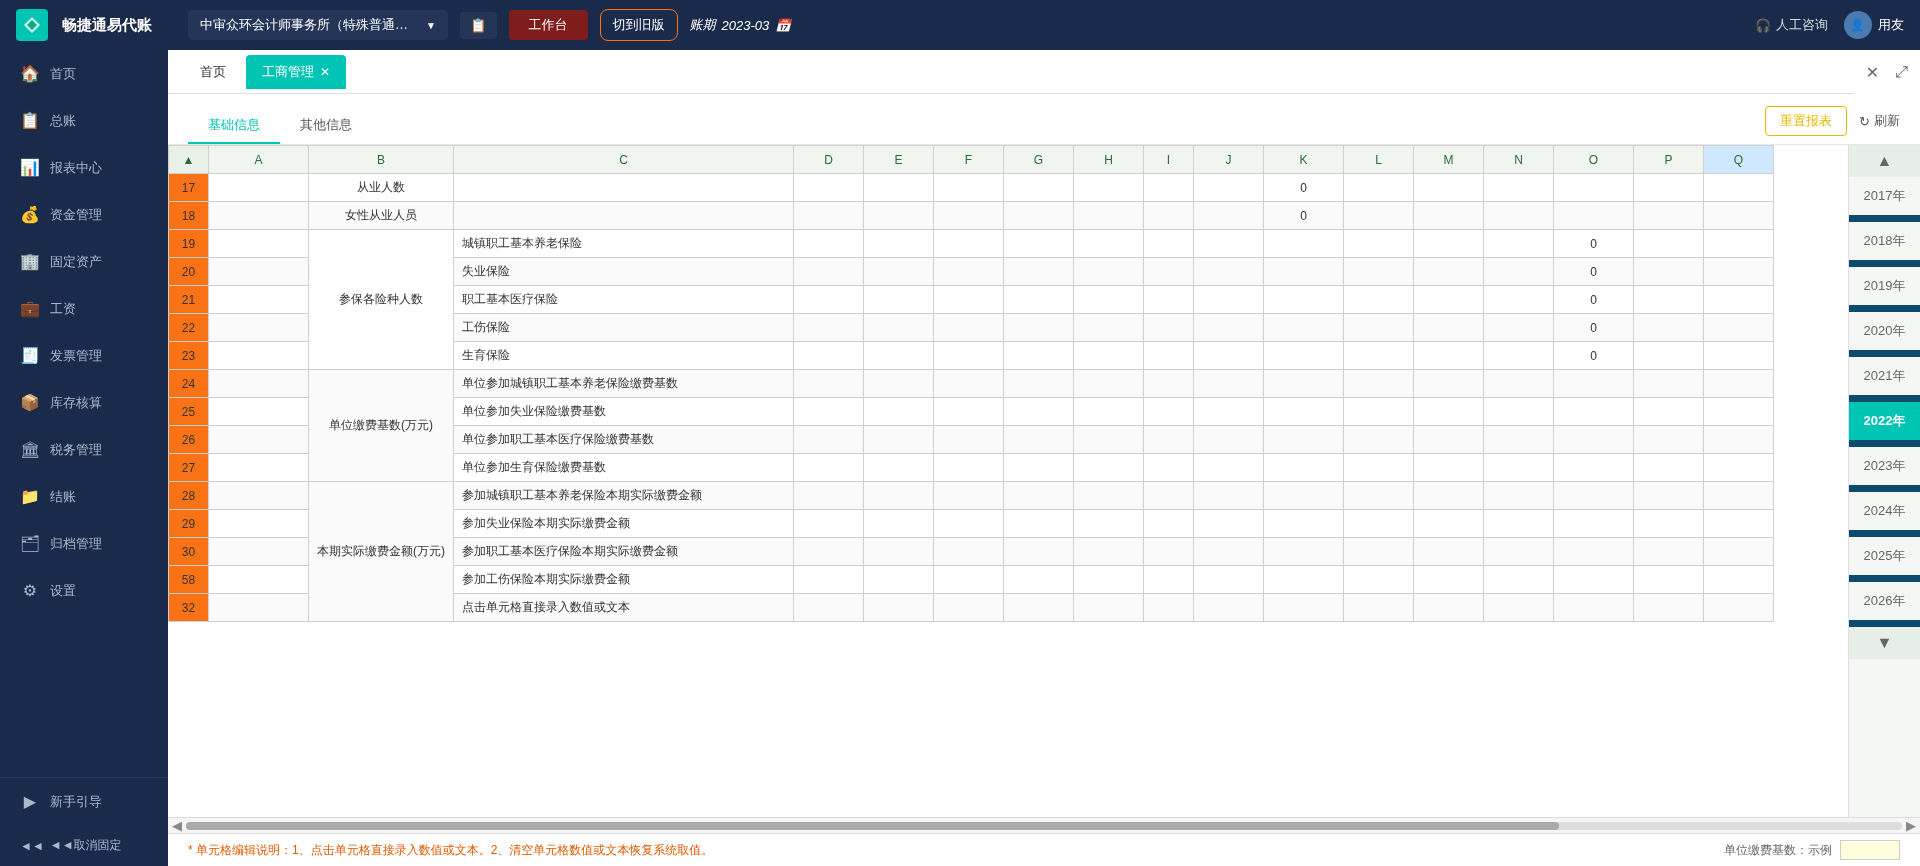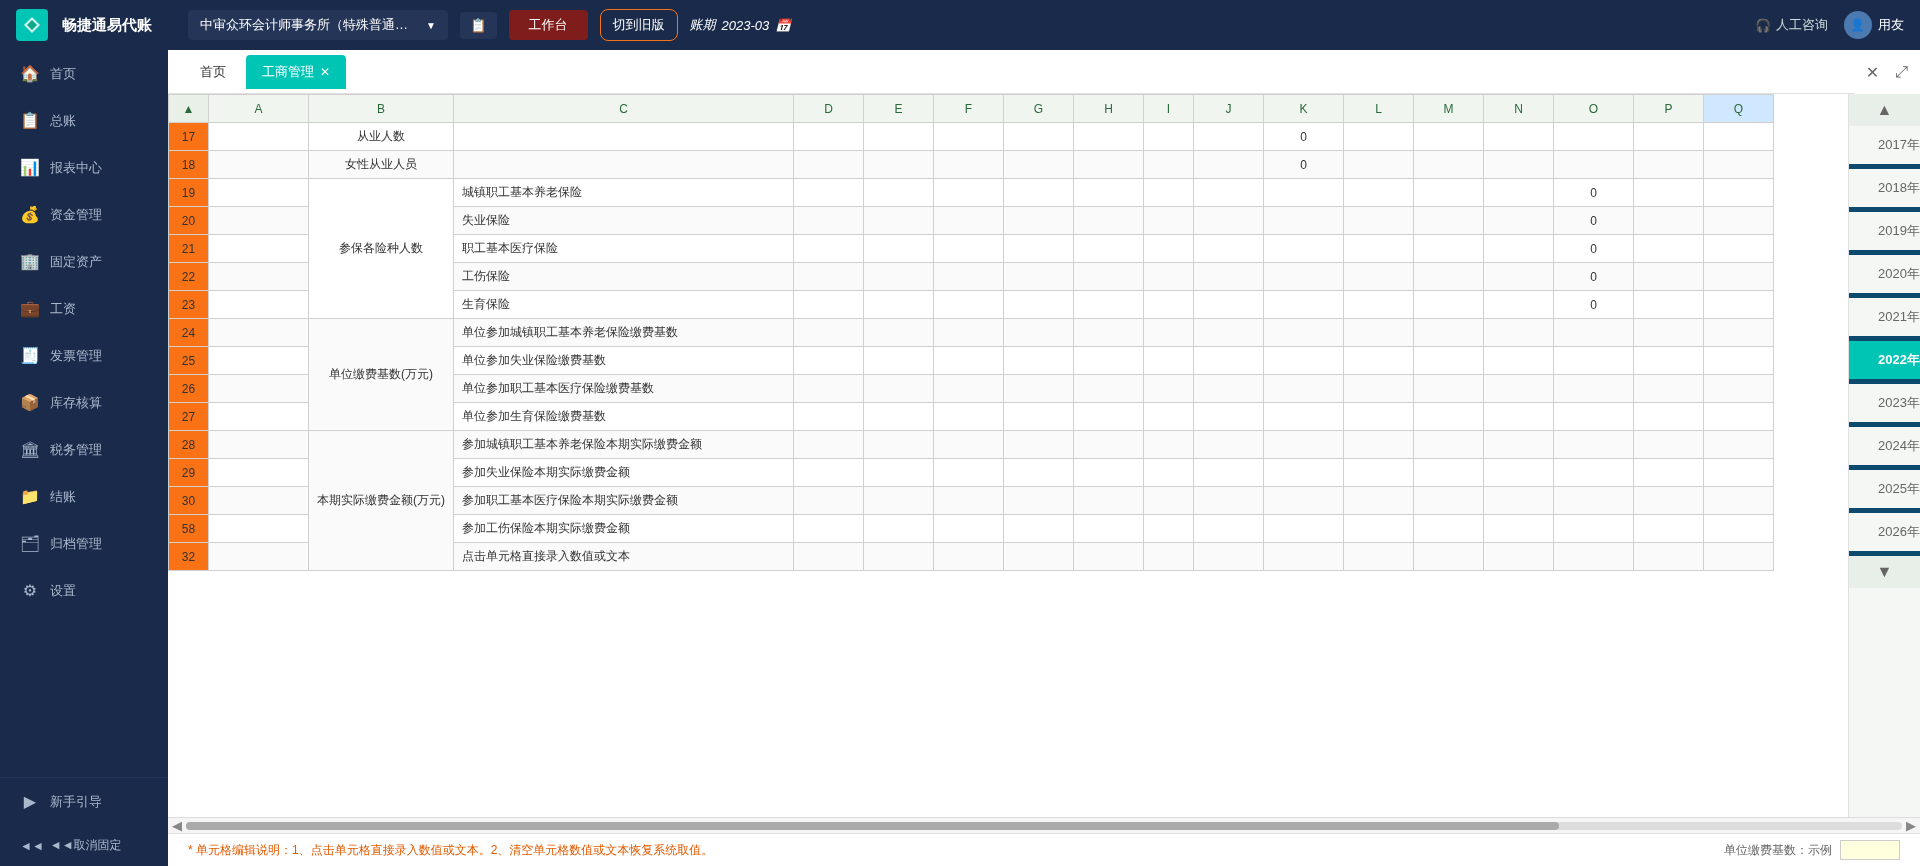--- a/index.html
+++ b/index.html
@@ -128,22 +128,22 @@
     .year-panel {
       width: 72px; background: #f5f7f5; border-left: 1px solid #e0e0e0;
       display: flex; flex-direction: column; overflow-y: auto;
     }
     .year-nav-btn {
       display: flex; align-items: center; justify-content: center;
       height: 32px; cursor: pointer; background: #e8eee8; border: none;
       font-size: 16px; color: #666;
     }
     .year-item {
-      text-align: right; padding: 10px 0; cursor: pointer; font-size: 13px;
-      color: #666; border-bottom: 5px solid #0c4a6e;
+      text-align: center; padding: 10px 0; cursor: pointer; font-size: 13px;
+      color: #666; border-bottom: 7px solid #0c4a6e;
     }
     .year-item.active { background: #00c4b4; color: #fff; font-weight: bold; }
 
     
     .status-bar {
       background: #fff; border-top: 1px solid #e0e0e0;
       padding: 6px 20px; display: flex; align-items: center; justify-content: space-between;
       font-size: 12px;
     }
     .status-hint { color: #e05a00; }
@@ -281,20 +281,37 @@
       </div>
 
       <div class="window-controls">
         <button class="win-btn">✕</button>
         <button class="win-btn">⤢</button>
       </div>
     </div>
 
     <div class="page-area">
 
+      <div class="sub-tabs-bar">
+        <div class="sub-tabs">
+          <div class="sub-tab active">
+            <span>基础信息</span>
+          </div>
+          <div class="sub-tab">
+            <span>其他信息</span>
+          </div>
+        </div>
+        <div class="sub-tab-actions">
+          <button class="reset-report-btn">重置报表</button>
+          <button class="refresh-btn">
+            <span>↻</span>
+            <span>刷新</span>
+          </button>
+        </div>
+      </div>
 
       <div class="spreadsheet-outer">
         <div class="spreadsheet-main">
 
           <div class="spreadsheet-container">
             <table class="spreadsheet">
               <thead>
                 <tr class="col-header">
                   <th class="row-num" style="width:40px;background:#e8f0e8;">▲</th>
                   <th style="min-width:100px;color:#2a6a3a;">A</th>

